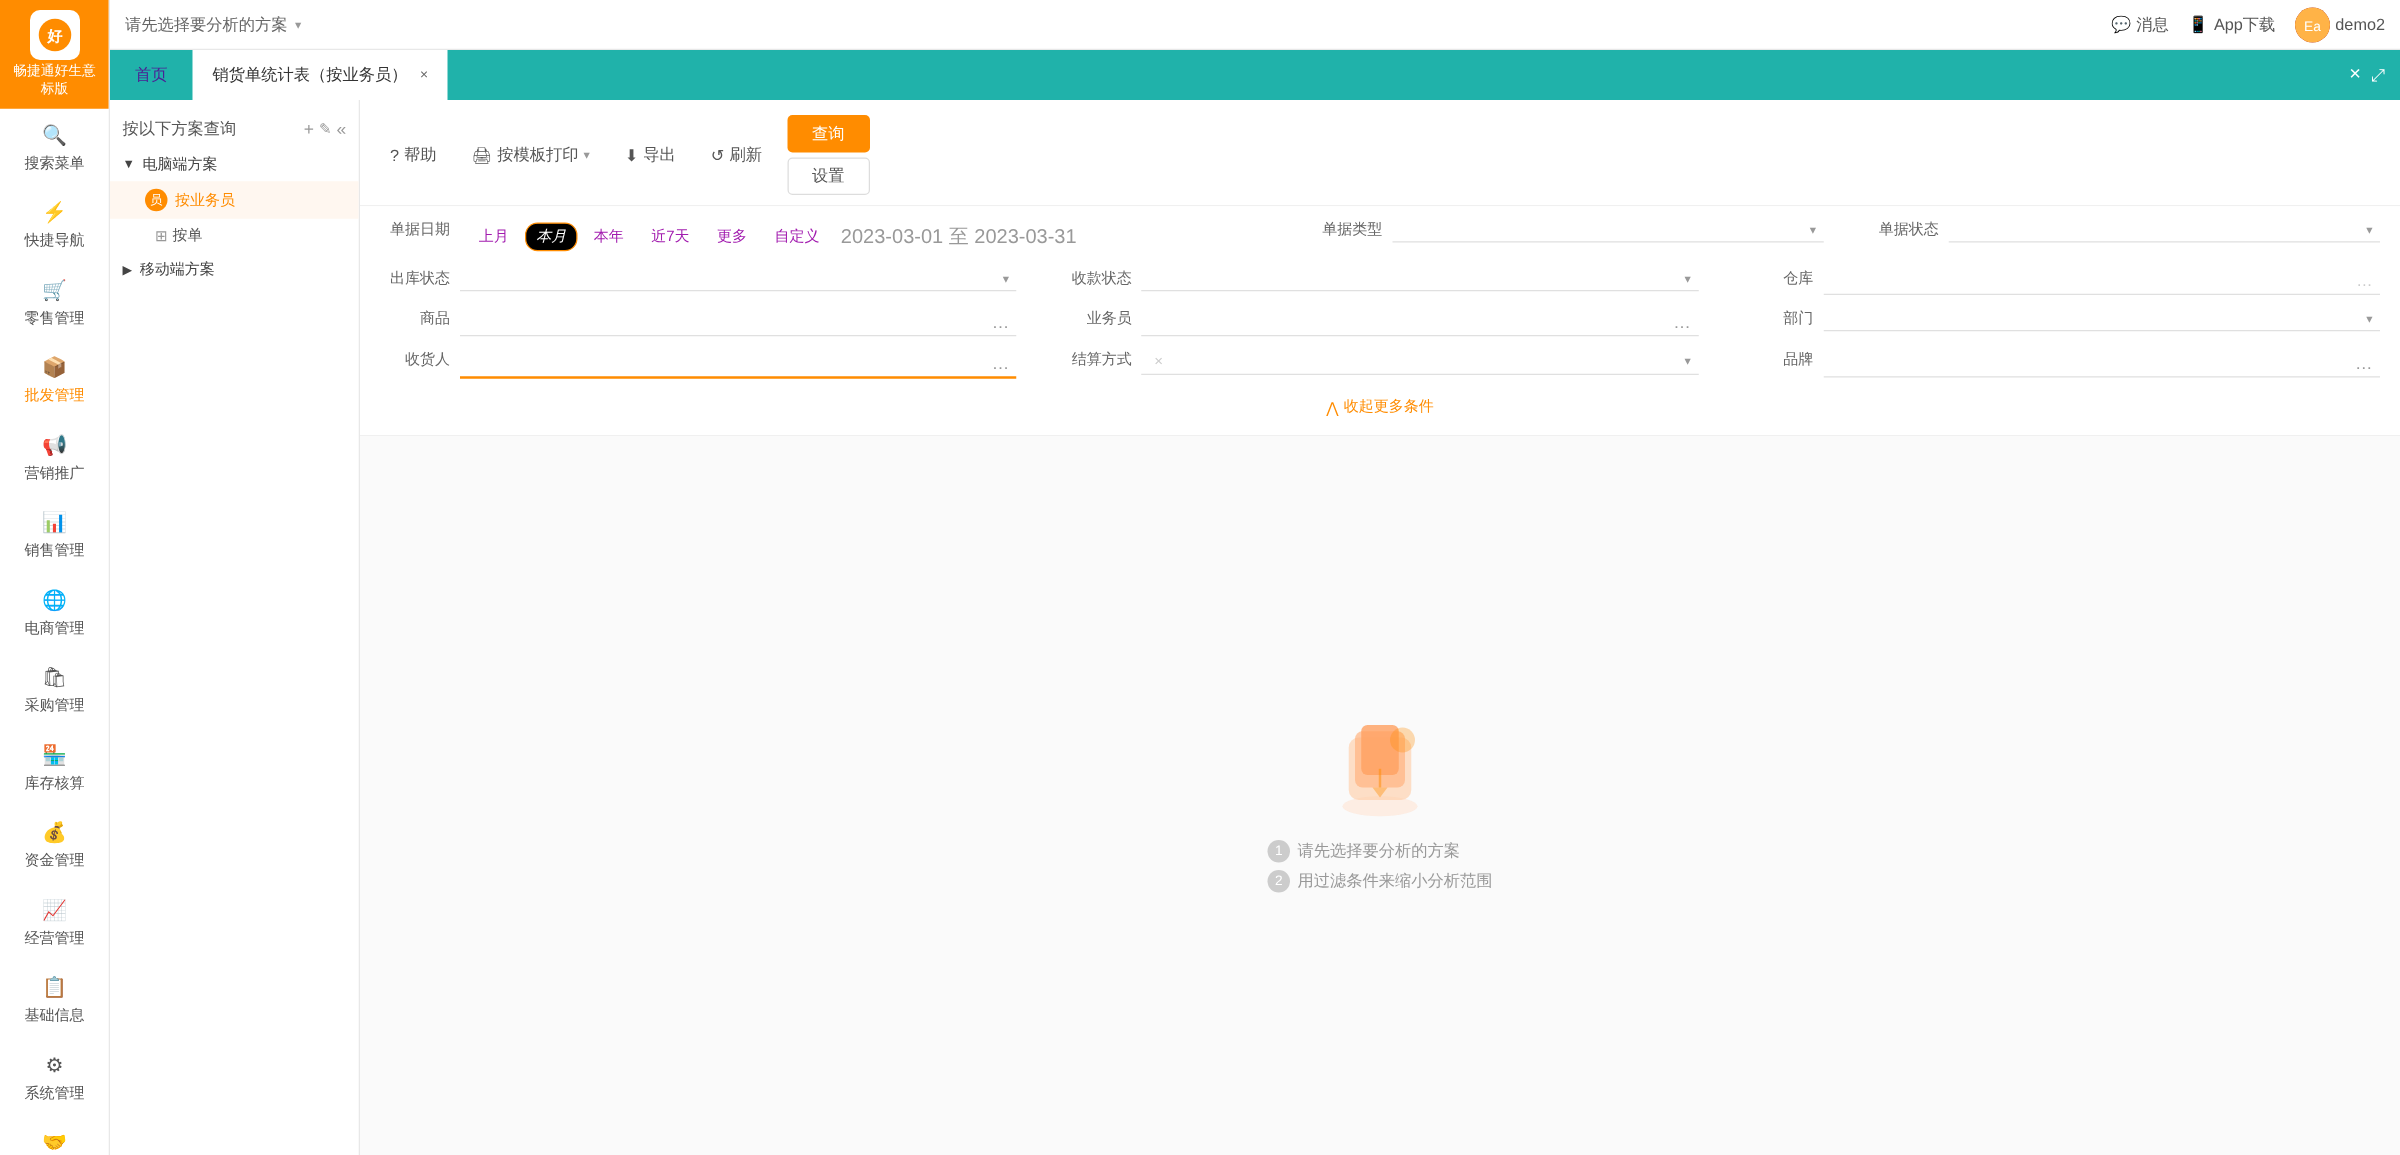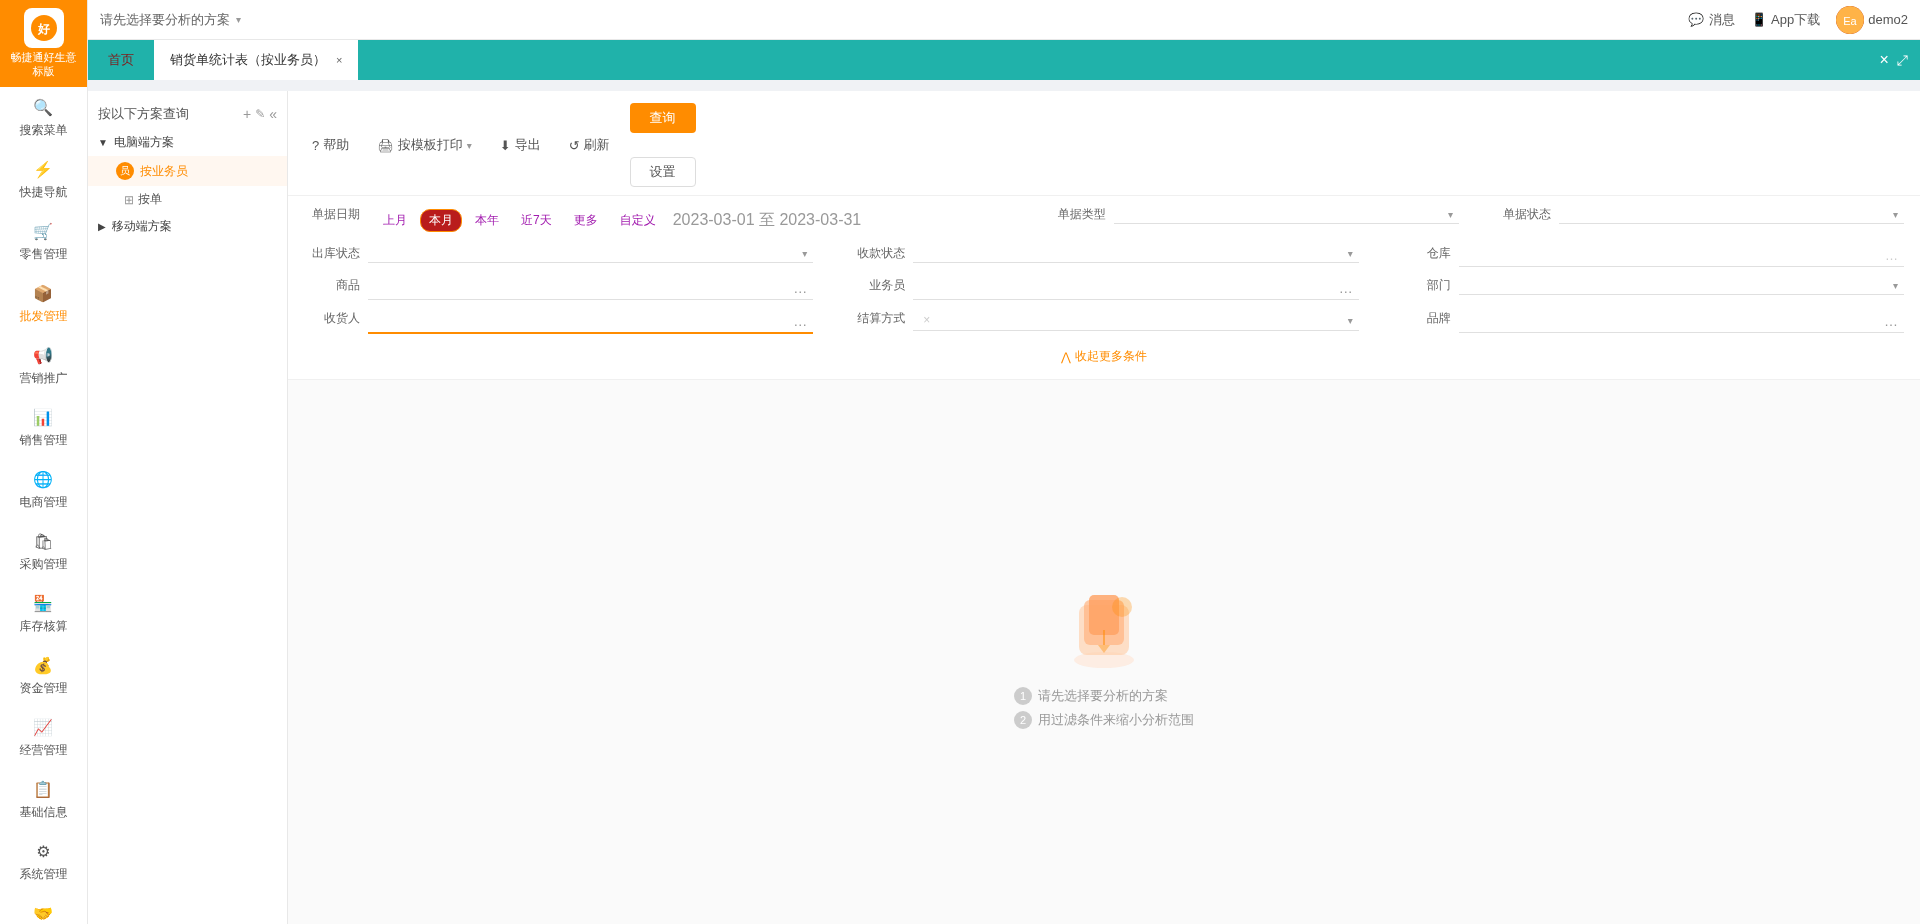--- a/index.html
+++ b/index.html
@@ -27,26 +27,26 @@
     .top-bar-right { display: flex; align-items: center; gap: 16px; }
     .top-bar-action { display: flex; align-items: center; gap: 4px; color: #555; font-size: 13px; cursor: pointer; }
     .user-avatar { width: 28px; height: 28px; border-radius: 50%; background: #c2410c; display: flex; align-items: center; justify-content: center; color: #fff; font-size: 11px; overflow: hidden; cursor: pointer; }
 
     
     .tab-bar { height: 40px; background: #20b2aa; display: flex; align-items: center; padding: 0 0; }
     .tab-item { height: 40px; display: flex; align-items: center; padding: 0 16px; font-size: 13px; color: rgba(255,255,255,0.85); cursor: pointer; position: relative; gap: 6px; }
     .tab-item.active { background: #fff; color: #333; }
     .tab-item .tab-close { font-size: 11px; color: #999; cursor: pointer; margin-left: 4px; }
     .tab-item.active .tab-close { color: #666; }
-    .tab-home { padding: 0 20px; color: #7f1d1d; }
+    .tab-home { padding: 0 20px; color: #4c1d95; }
     .tab-maximize { margin-left: auto; display: flex; align-items: center; padding: 0 12px; gap: 8px; color: #fff; font-size: 14px; }
     .tab-maximize span { cursor: pointer; }
 
     
-    .content-area { flex: 1; display: flex; overflow: hidden; background: #f5f5f5; margin-top: 11px; }
+    .content-area { flex: 1; display: flex; overflow: hidden; background: #f5f5f5; }
 
     
     .left-panel { width: 200px; background: #fff; border-right: 1px solid #e8e8e8; padding: 8px 0; overflow-y: auto; }
     .left-panel-header { display: flex; align-items: center; padding: 6px 10px; font-size: 13px; color: #555; gap: 6px; }
     .left-panel-header .actions { display: flex; align-items: center; gap: 4px; margin-left: auto; }
     .left-panel-header .actions span { cursor: pointer; color: #999; font-size: 14px; }
     .scheme-group { }
     .scheme-group-header { display: flex; align-items: center; padding: 5px 10px; cursor: pointer; font-size: 12px; color: #444; }
     .scheme-group-header .arrow { margin-right: 6px; font-size: 10px; }
     .scheme-group-header .label { flex: 1; }
@@ -74,21 +74,21 @@
     .filter-row:last-child { margin-bottom: 0; }
     .filter-label { width: 56px; color: #666; font-size: 12px; text-align: right; flex-shrink: 0; }
     .filter-control { flex: 1; display: flex; align-items: center; border-bottom: 1px solid #e0e0e0; padding: 3px 6px; min-width: 0; position: relative; }
     .filter-control.with-dropdown { cursor: pointer; }
     .filter-control input { border: none; outline: none; flex: 1; font-size: 12px; color: #333; background: transparent; min-width: 0; }
     .filter-control .dropdown-arrow { color: #999; font-size: 10px; margin-left: auto; }
     .filter-control .dots { color: #999; font-size: 14px; margin-left: auto; cursor: pointer; }
     .filter-control .clear-x { color: #ccc; font-size: 12px; cursor: pointer; margin-left: 4px; }
     .date-controls { display: flex; align-items: center; gap: 4px; }
     .date-btn { padding: 2px 8px; border-radius: 3px; font-size: 12px; cursor: pointer; border: 1px solid transparent; color: #a21caf; }
-    .date-btn.active { background: #b91c1c; color: #fff; border-color: #ff8c00; border-radius: 10px; }
+    .date-btn.active { background: #000000; color: #fff; border-color: #ff8c00; border-radius: 10px; font-style: italic; }
     .date-range { font-size: 16px; color: #999; margin-left: 4px; }
     .collapse-btn { display: flex; align-items: center; justify-content: center; gap: 4px; color: #ff8c00; font-size: 12px; cursor: pointer; padding: 4px; margin: 4px auto 0; width: fit-content; }
 
     
     .data-area { flex: 1; display: flex; align-items: center; justify-content: center; background: #fafafa; overflow: hidden; }
     .empty-hint { display: flex; flex-direction: column; align-items: center; gap: 12px; }
     .empty-img { width: 100px; height: 100px; position: relative; }
     .empty-hints-text { display: flex; flex-direction: column; gap: 6px; }
     .hint-item { display: flex; align-items: flex-start; gap: 6px; color: #999; font-size: 13px; }
     .hint-num { width: 18px; height: 18px; border-radius: 50%; background: #ccc; color: #fff; font-size: 11px; display: flex; align-items: center; justify-content: center; flex-shrink: 0; }
@@ -255,21 +255,21 @@
           </div>
           <div class="page-action-btn">
             <span>⬇</span>
             <span>导出</span>
           </div>
           <div class="page-action-btn">
             <span>↺</span>
             <span>刷新</span>
           </div>
         </div>
-        <div style="display:flex; flex-direction:column; gap:20px; margin-left:12px;">
+        <div style="display:flex; flex-direction:column; gap:0; margin-left:12px;">
           <button class="query-btn">查询</button>
           <button class="set-btn">设置</button>
         </div>
       </div>
 
       <div class="filter-area">
 
         <div class="filter-row">
           <div class="filter-label">单据日期</div>
           <div class="filter-control" style="border-bottom:none; flex:0 0 auto; gap:2px;">

